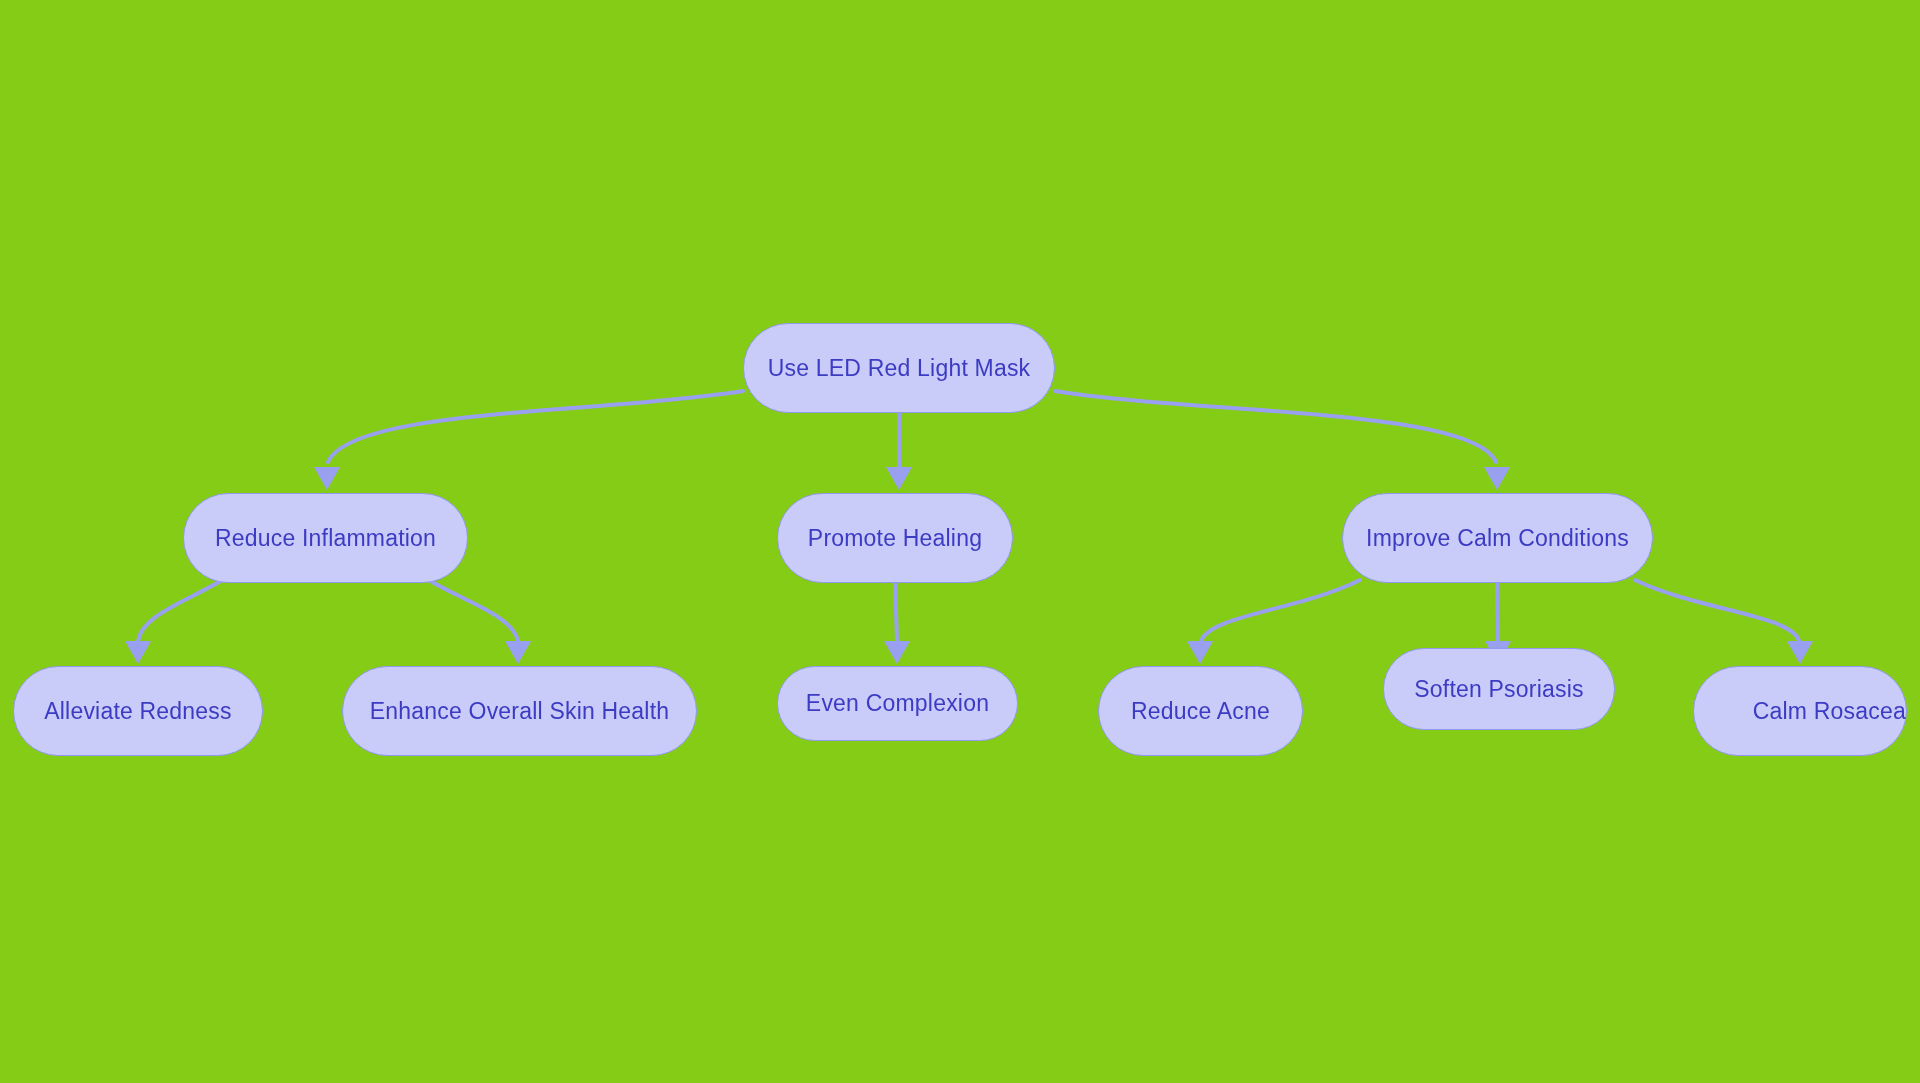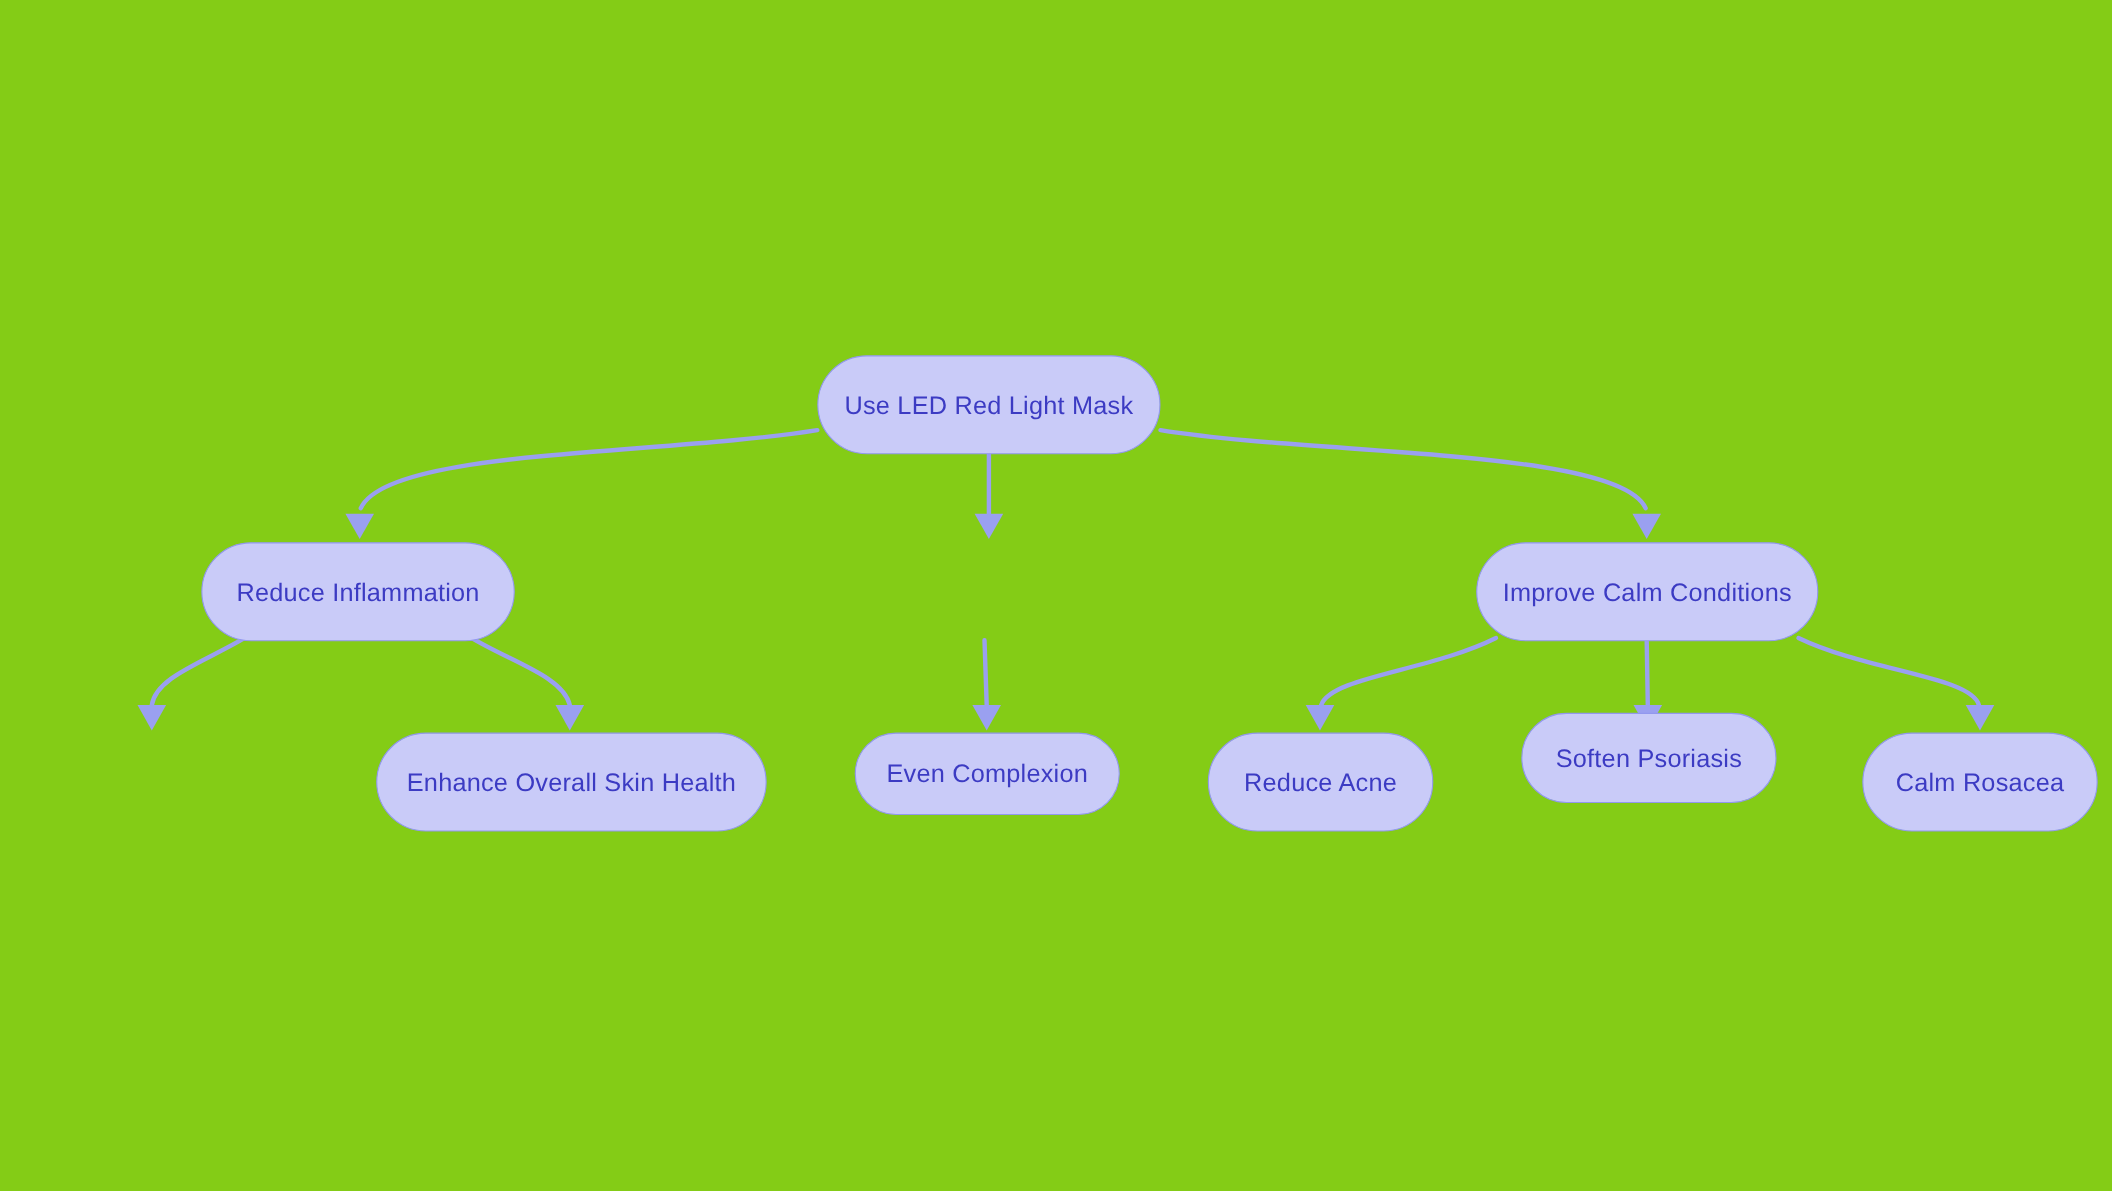--- a/index.html
+++ b/index.html
@@ -83,39 +83,45 @@
   </svg>
 
   <div class="node" style="left:743px; top:323px; width:312px; height:90px;">
     <span>Use LED Red Light Mask</span>
   </div>
 
   <div class="node" style="left:183px; top:493px; width:285px; height:90px;">
     <span>Reduce Inflammation</span>
   </div>
 
+  <div class="node" style="left:777px; top:493px; width:236px; height:90px;">
+    <span>Promote Healing</span>
+  </div>
 
   <div class="node" style="left:1342px; top:493px; width:311px; height:90px;">
     <span>Improve Calm Conditions</span>
   </div>
 
+  <div class="node" style="left:13px; top:666px; width:250px; height:90px;">
+    <span>Alleviate Redness</span>
+  </div>
 
   <div class="node" style="left:342px; top:666px; width:355px; height:90px;">
     <span>Enhance Overall Skin Health</span>
   </div>
 
   <div class="node" style="left:777px; top:666px; width:241px; height:75px;">
     <span>Even Complexion</span>
   </div>
 
   <div class="node" style="left:1098px; top:666px; width:205px; height:90px;align-items:center;">
     <span>Reduce Acne</span>
   </div>
 
   <div class="node" style="left:1383px; top:648px; width:232px; height:82px;">
     <span>Soften Psoriasis</span>
   </div>
 
-  <div class="node" style="left:1693px; top:666px; width:214px; height:90px;">
+  <div class="node" style="left:1693px; top:666px; width:214px; height:90px;justify-content:flex-end;">
     <span>Calm Rosacea</span>
   </div>
 
 </div>
 
 </body></html>

